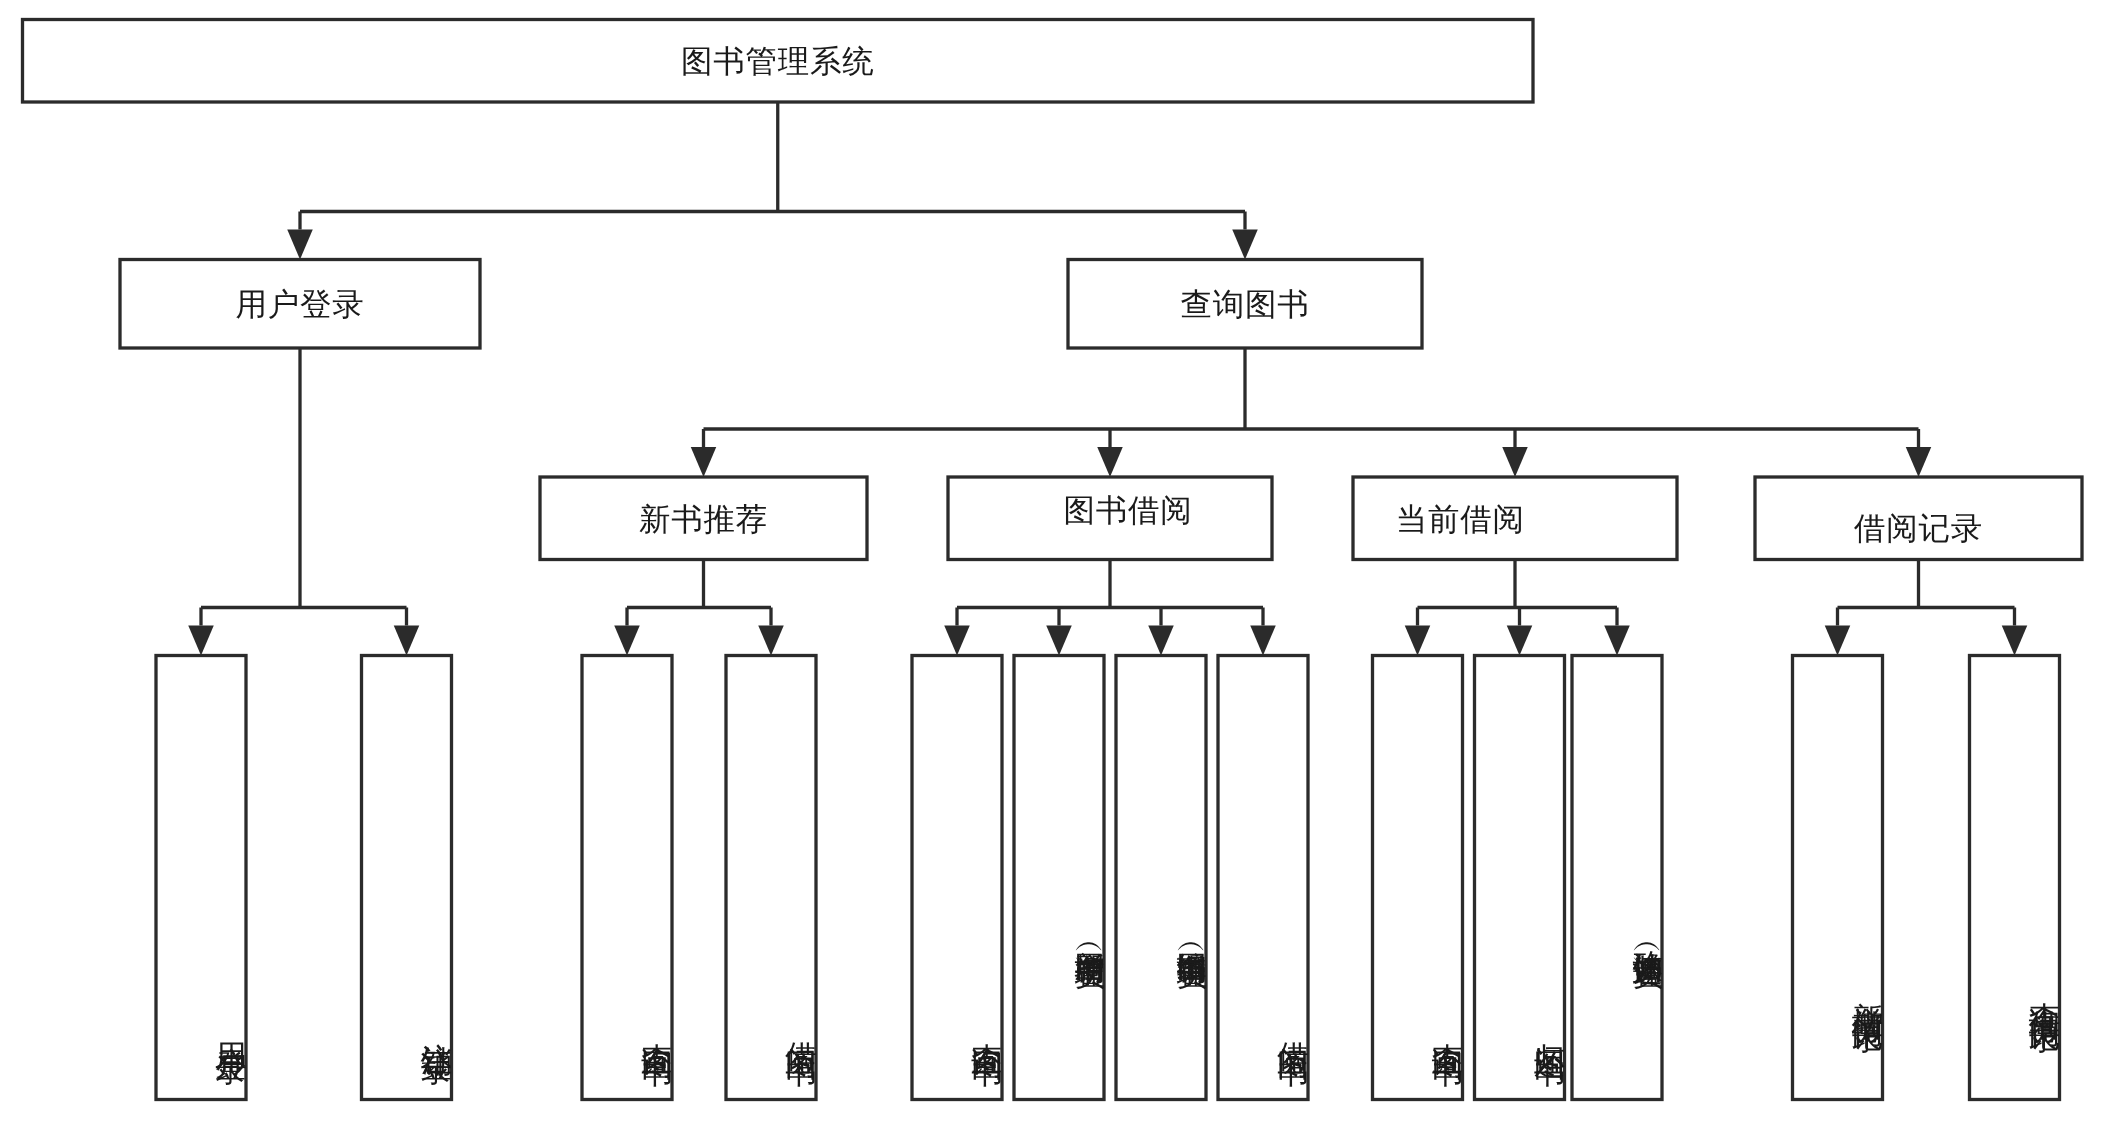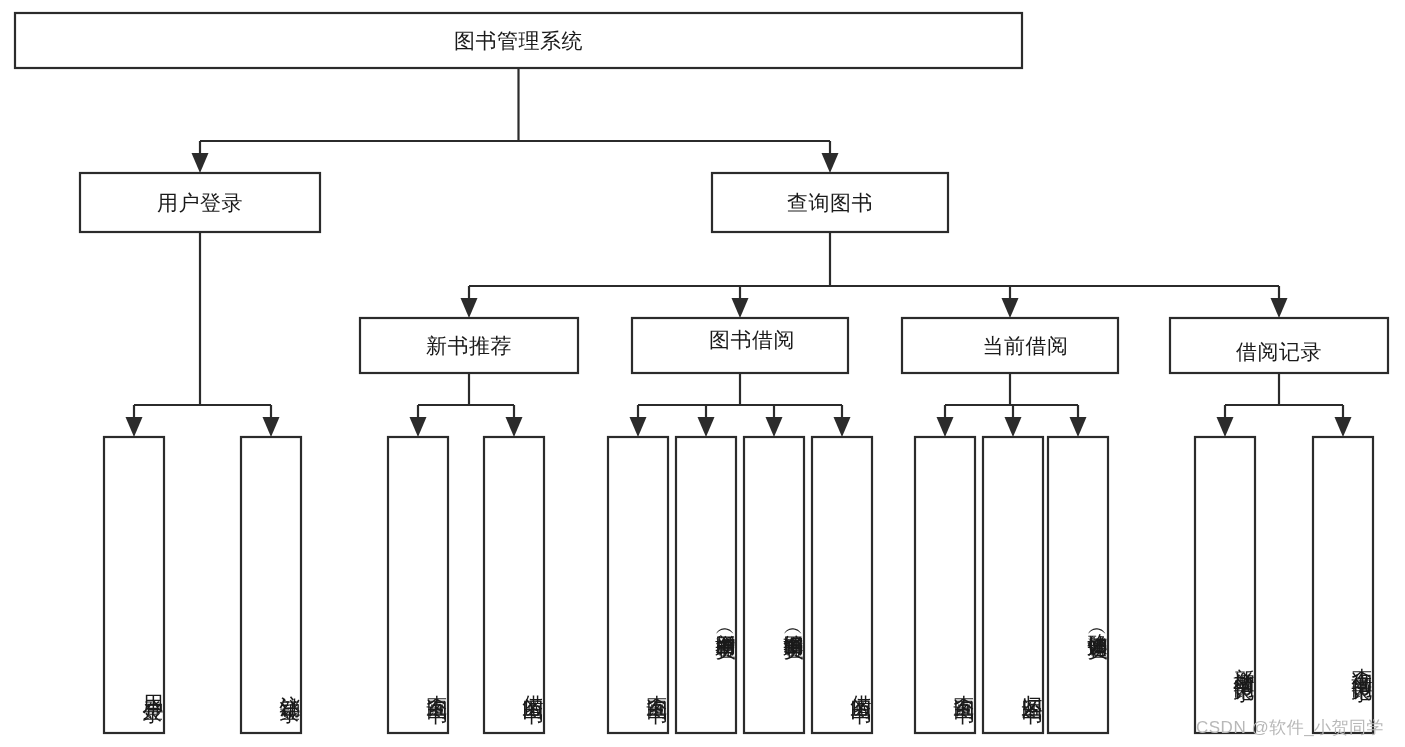--- a/index.html
+++ b/index.html
@@ -158,30 +158,29 @@
         <rect x="1195" y="437" width="60" height="296" class="node-rect"></rect>
         <rect x="1313" y="437" width="60" height="296" class="node-rect"></rect>
       </g>
   </svg>
   <div id="labels-layer">
       <div class="node-label-h" style="left: 15px; top: 13px; width: 1007px; height: 55px;">图书管理系统</div>
       <div class="node-label-h" style="left: 80px; top: 173px; width: 240px; height: 59px;">用户登录</div>
       <div class="node-label-h" style="left: 712px; top: 173px; width: 236px; height: 59px;">查询图书</div>
       <div class="node-label-h" style="left: 360px; top: 318px; width: 218px; height: 55px;">新书推荐</div>
       <div class="node-label-h" style="left: 632px; top: 318px; width: 216px; height: 43px; margin-left: 12px;">图书借阅</div>
-      <div class="node-label-h" style="left: 908px; top: 318px; width: 235px; height: 55px; font-family: Liberation Mono, monospace;">当前借阅</div>
+      <div class="node-label-h" style="left: 856px; top: 318px; width: 235px; height: 55px; font-family: Liberation Mono, monospace;">当前借阅</div>
       <div class="node-label-h" style="left: 1170px; top: 318px; width: 218px; height: 67px;">借阅记录</div>
       <div class="node-label-v" style="left: 104px; top: 437px; width: 60px; height: 296px; padding-top: 99px;">用户登录</div>
       <div class="node-label-v" style="left: 241px; top: 437px; width: 60px; height: 296px; padding-top: 99px;">注销登录</div>
       <div class="node-label-v" style="left: 388px; top: 437px; width: 60px; height: 296px; padding-top: 99px;">查询图书</div>
       <div class="node-label-v" style="left: 484px; top: 437px; width: 60px; height: 296px; padding-top: 99px;">借阅图书</div>
       <div class="node-label-v" style="left: 608px; top: 437px; width: 60px; height: 296px; padding-top: 99px;">查询图书</div>
       <div class="node-label-v" style="left: 676px; top: 437px; width: 60px; height: 296px; padding-top: 37.75px; font-size: 20px; letter-spacing: 1px;">新增图书（管理员）</div>
       <div class="node-label-v" style="left: 744px; top: 437px; width: 60px; height: 296px; padding-top: 37.75px; font-size: 20px; letter-spacing: 1px;">编辑图书（管理员）</div>
       <div class="node-label-v" style="left: 812px; top: 437px; width: 60px; height: 296px; padding-top: 99px;">借阅图书</div>
       <div class="node-label-v" style="left: 915px; top: 437px; width: 60px; height: 296px; padding-top: 99px;">查询图书</div>
       <div class="node-label-v" style="left: 983px; top: 437px; width: 60px; height: 296px; padding-top: 99px;">归还图书</div>
       <div class="node-label-v" style="left: 1048px; top: 437px; width: 60px; height: 296px; padding-top: 37.75px; font-size: 20px; letter-spacing: 1px;">确认归还（管理员）</div>
       <div class="node-label-v" style="left: 1195px; top: 437px; width: 60px; height: 296px; padding-top: 74.5px;">新增借阅记录</div>
       <div class="node-label-v" style="left: 1313px; top: 437px; width: 60px; height: 296px; padding-top: 74.5px;">查询借阅记录</div>
     </div>
-  <div class="watermark" style="left: 1196px; top: 716px; color: rgb(184, 184, 184);">CSDN @软件_小贺同学</div>
 </div>
 
 </body></html>

